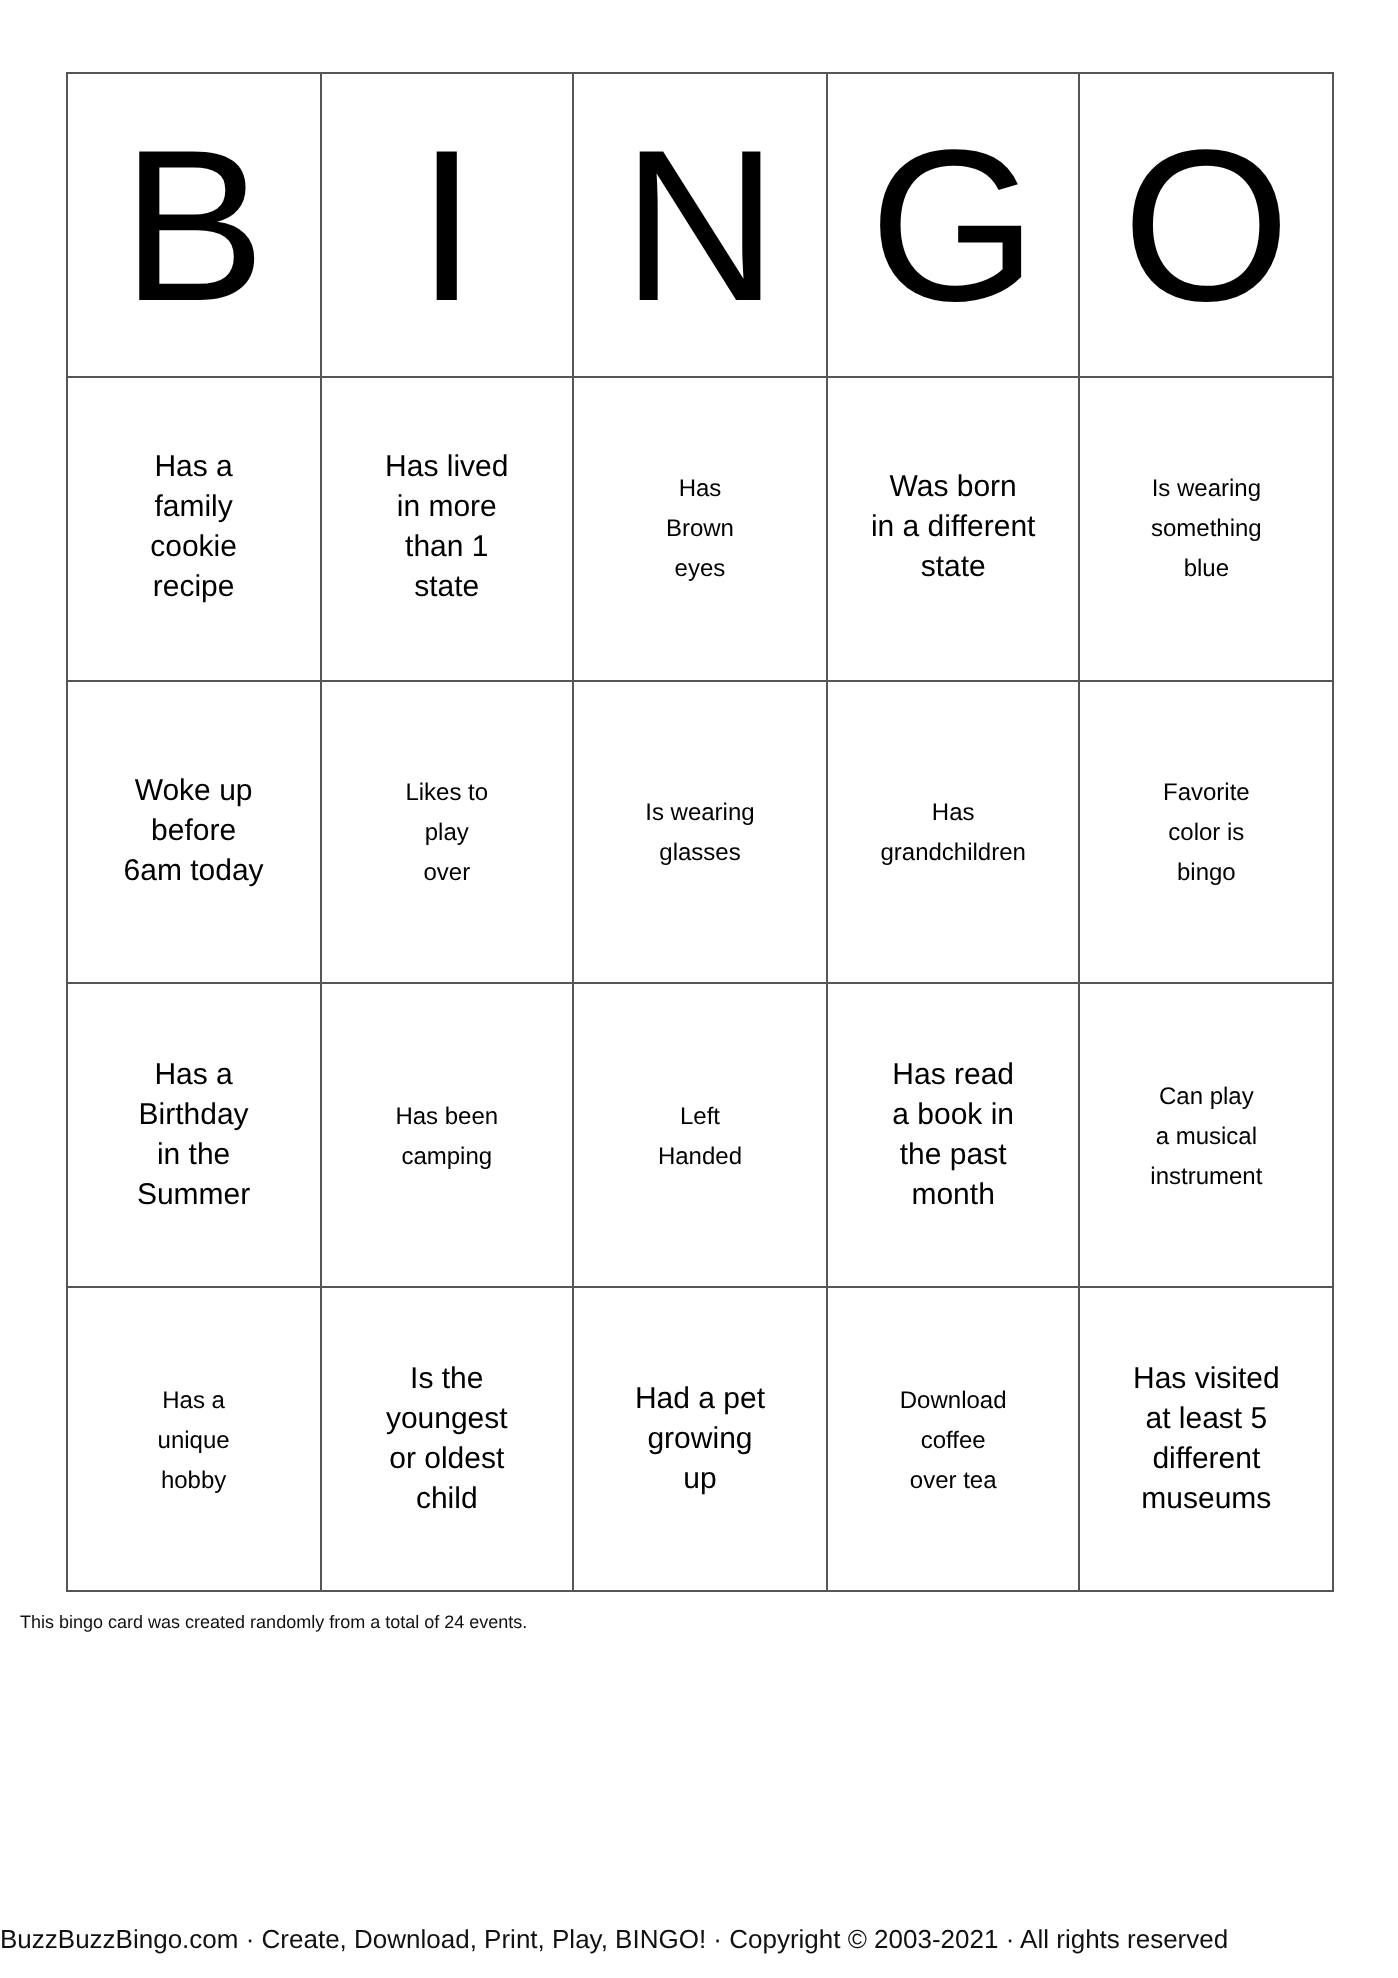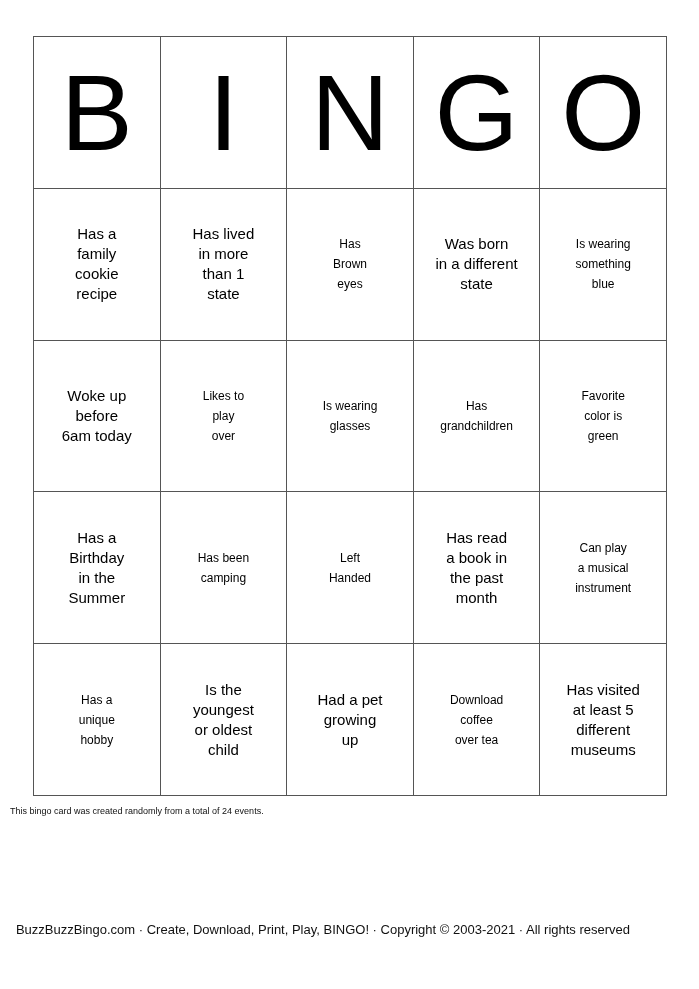--- a/index.html
+++ b/index.html
@@ -3,21 +3,21 @@
   <meta charset="utf-8">
   <style>
     html, body { margin: 0; padding: 0; background: #ffffff; }
     body { width: 699px; height: 989px; position: relative; overflow: hidden; font-family: "Liberation Sans", sans-serif; color: #000; }
     .card { position: absolute; left: 33px; top: 36px; width: 633px; height: 760px; border-collapse: collapse; table-layout: fixed; }
     .card td { border: 1px solid #555; width: 126.6px; height: 126.6px; text-align: center; vertical-align: middle; padding: 0 4px; box-sizing: border-box; white-space: pre-line; line-height: 1.2; }
     .card td.hdr { font-size: 108px; line-height: 1; padding-top: 2px; }
     .card td.sm { font-size: 15px; line-height: 20px; }
     .card td.lg { font-size: 12px; line-height: 20px; }
     .note { position: absolute; left: 10px; top: 806px; font-size: 9px; color: #111; }
-    .footer { position: absolute; left: 0; width: 646px; top: 922px; text-align: center; font-size: 13px; color: #111; }
+    .footer { position: absolute; left: 0; width: 646px; top: 962px; font-size: 13px; color: #111; }
   </style>
 </head>
 <body>
 
 <table class="card">
   <tbody>
       <tr>
     <td class="hdr">B</td>
     <td class="hdr">I</td>
     <td class="hdr">N</td>
@@ -49,21 +49,21 @@
 6am today</td>
     <td class="lg">Likes to
 play
 over</td>
     <td class="lg">Is wearing
 glasses</td>
     <td class="lg">Has
 grandchildren</td>
     <td class="lg">Favorite
 color is
-green</td>
+bingo</td>
   </tr>
   <tr>
     <td class="sm">Has a
 Birthday
 in the
 Summer</td>
     <td class="lg">Has been
 camping</td>
     <td class="lg">Left
 Handed</td>

